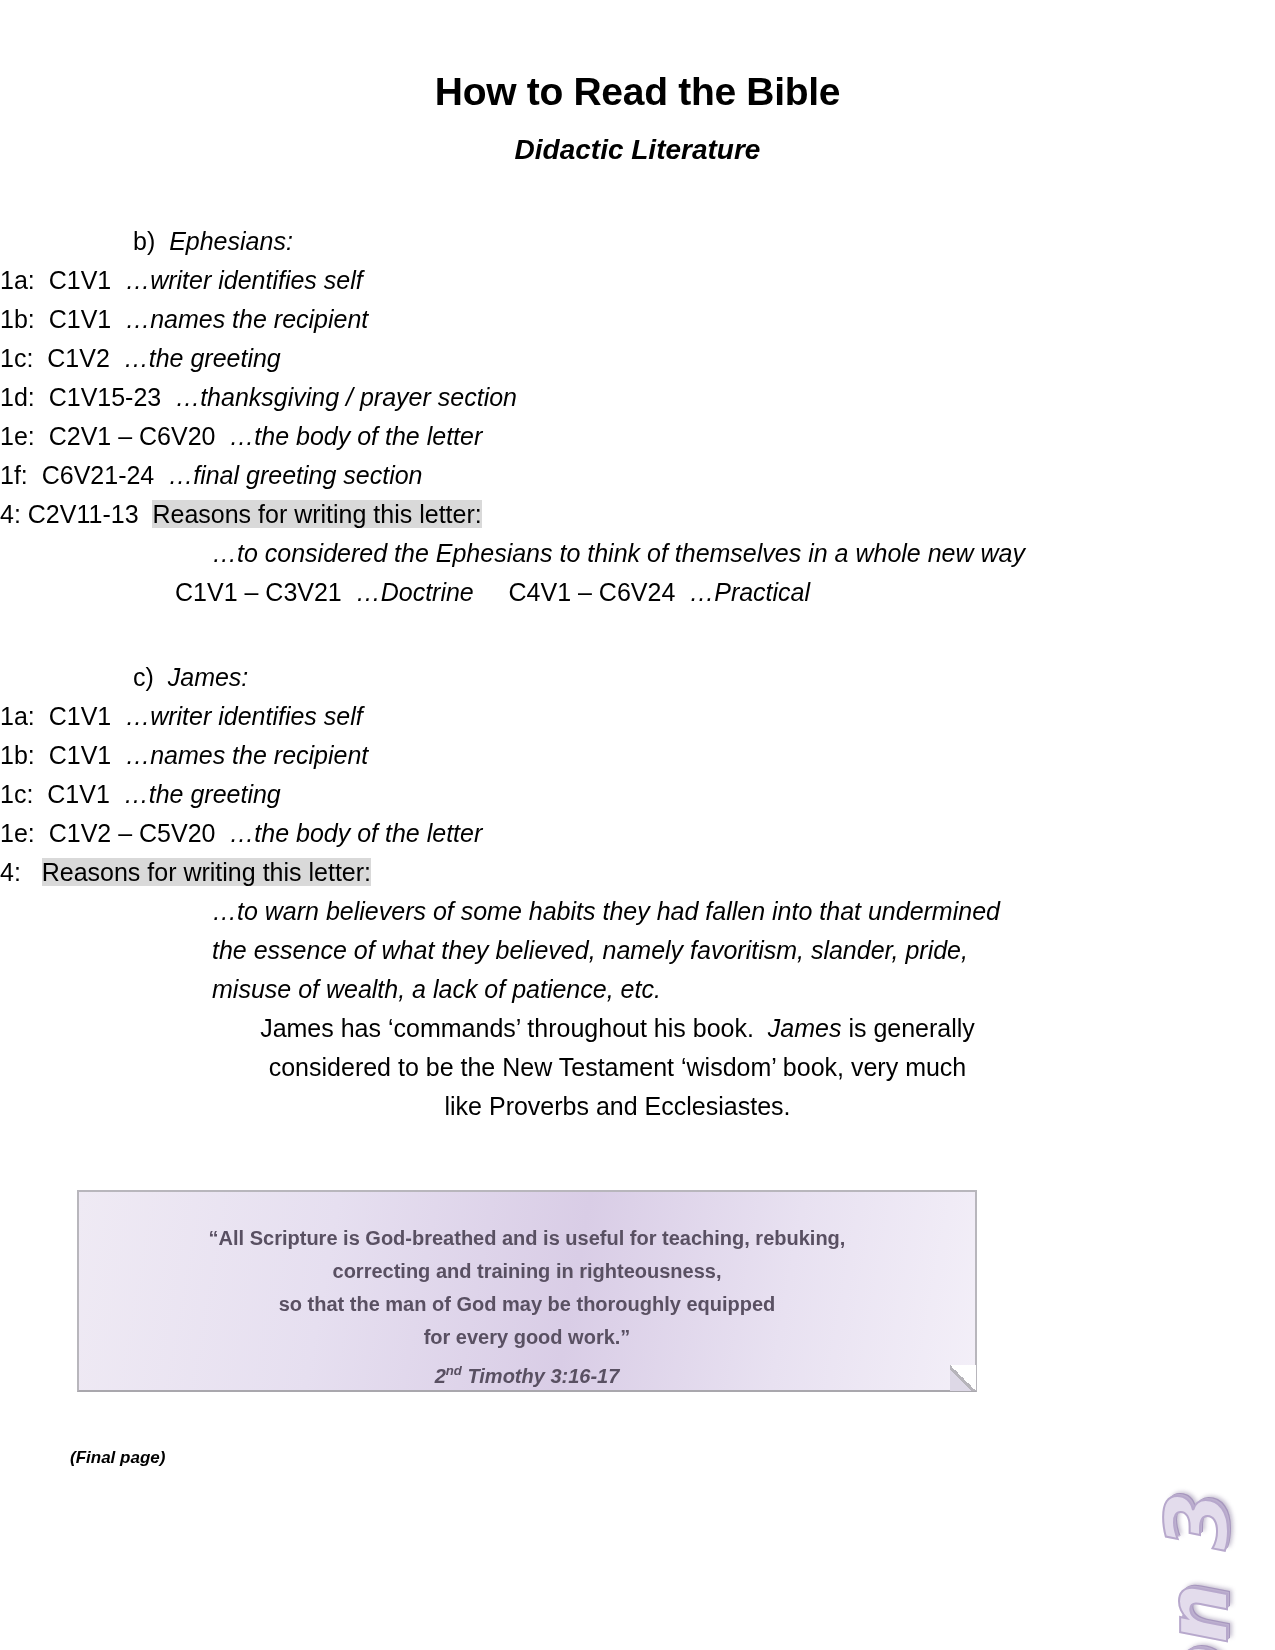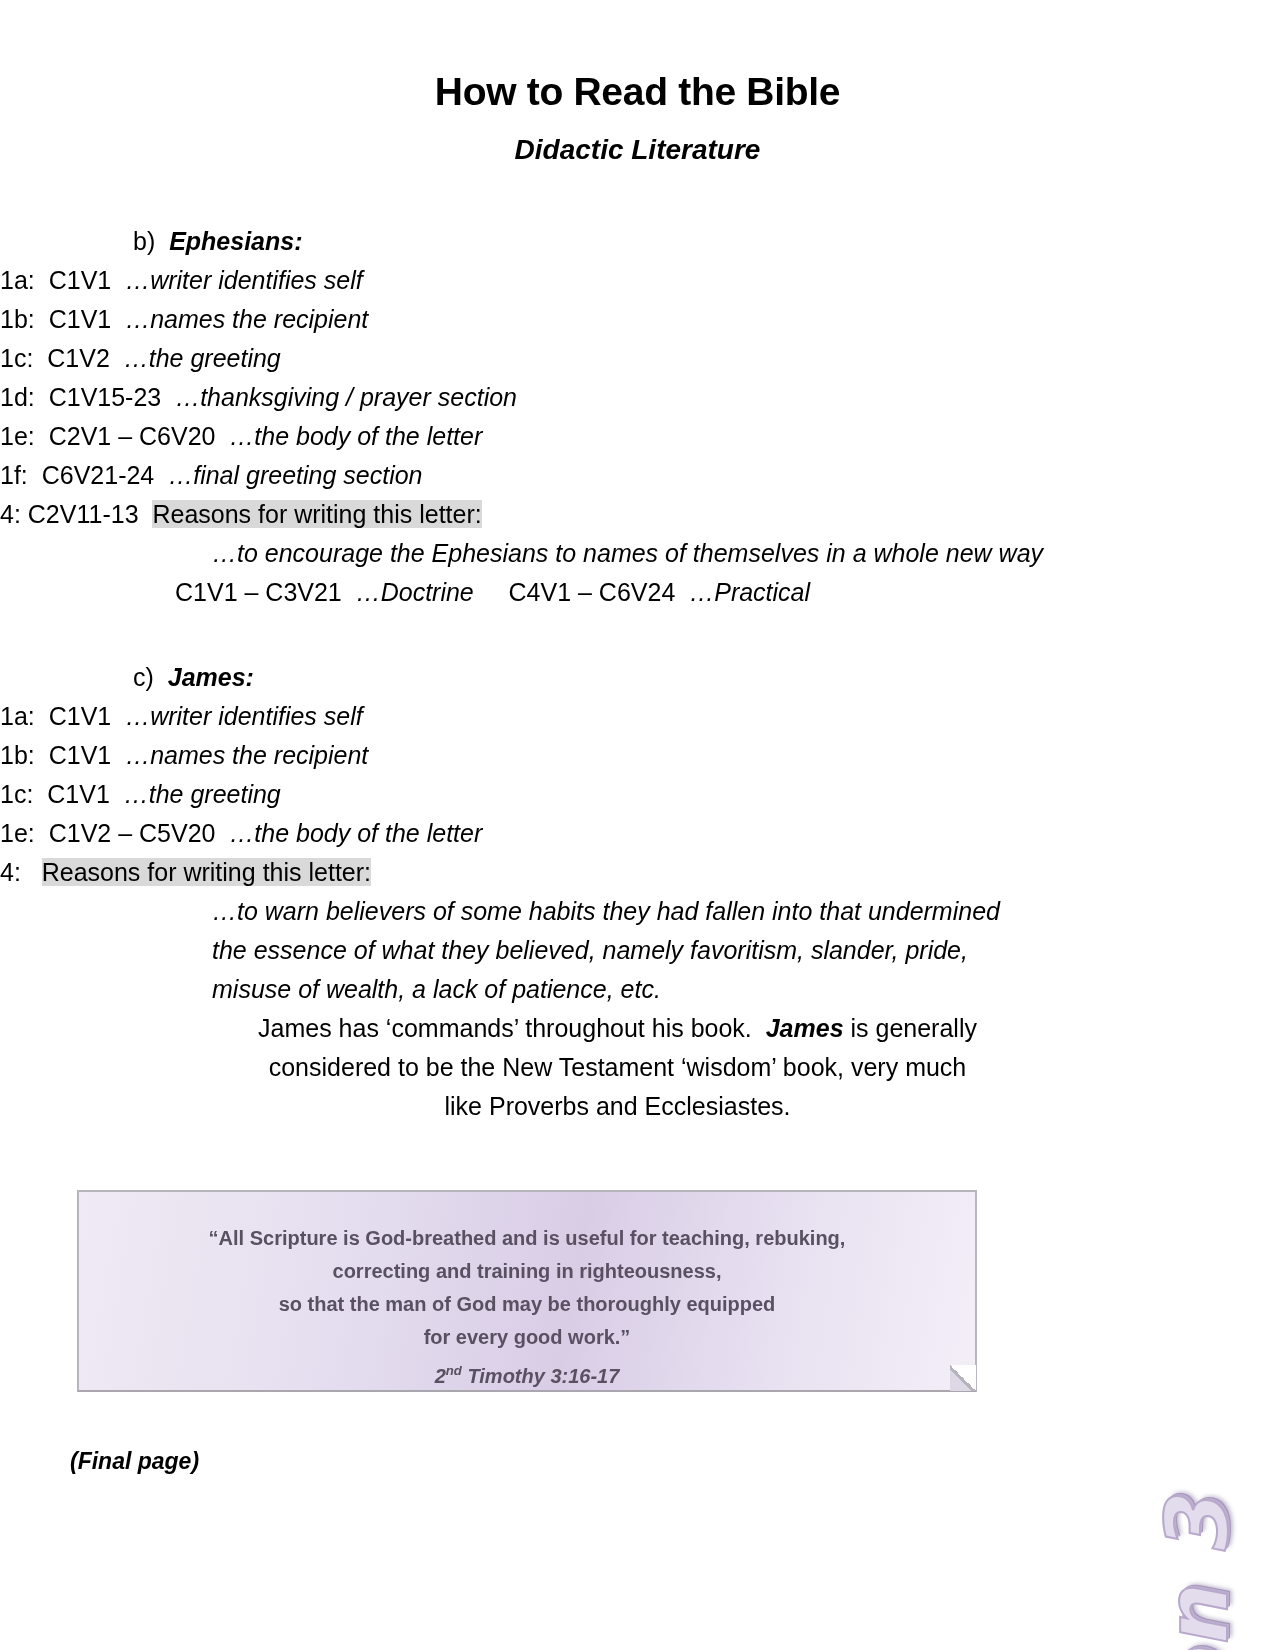--- a/index.html
+++ b/index.html
@@ -52,21 +52,21 @@
   }
 
   .lvl-5     { padding-left: 68px; font-weight: bold; font-style: italic; }
   .lvl-b     { padding-left: 133px; }
   .lvl-item  { }
   .lvl-cont  { padding-left: 212px; font-style: italic; }
   .lvl-flat  { padding-left: 175px; }
   .lvl-para  { padding-left: 175px; text-align: center; }
 
   .num-marker { font-weight: normal; font-style: normal; }
-  .bi { font-weight: bold; font-style: italic; }
+  .bi { font-weight: normal; font-style: italic; }
   .it { font-style: italic; }
   .hl { background: #d9d9d9; text-align: center; }
   .gap-md { height: 46px; }
 
   
   .quote-box {
     position: absolute;
     left: 77px;
     top: 1190px;
     width: 900px;
@@ -116,21 +116,21 @@
       2px 2px 0 #bdb0cf,
       3px 3px 0 #a696bd,
       4px 5px 4px rgba(120,104,145,0.45);
   }
 
   
   .footer-note {
     position: absolute;
     left: 70px;
     top: 1448px;
-    font-size: 23px;
+    font-size: 17px;
     font-style: italic;
     font-weight: bold;
   }
 </style>
 </head>
 <body>
 
 <div class="page">
 
   <h1 class="doc-title">How to Read the Bible</h1>
@@ -142,21 +142,21 @@
     <div class="line lvl-b"><span>b)</span>  <span class="bi">Ephesians:</span></div>
 
     <div class="line lvl-item"><span>1a:</span>  <span>C1V1</span>  <span class="it">…writer identifies self</span></div>
     <div class="line lvl-item"><span>1b:</span>  <span>C1V1</span>  <span class="it">…names the recipient</span></div>
     <div class="line lvl-item"><span>1c:</span>  <span>C1V2</span>  <span class="it">…the greeting</span></div>
     <div class="line lvl-item"><span>1d:</span>  <span>C1V15-23</span>  <span class="it">…thanksgiving / prayer section</span></div>
     <div class="line lvl-item"><span>1e:</span>  <span>C2V1 – C6V20</span>  <span class="it">…the body of the letter</span></div>
     <div class="line lvl-item"><span>1f:</span>  <span>C6V21-24</span>  <span class="it">…final greeting section</span></div>
 
     <div class="line lvl-item"><span>4:</span> <span>C2V11-13</span>  <span class="hl">Reasons for writing this letter:</span></div>
-    <div class="line lvl-cont">…to encourage the Ephesians to names of themselves in a whole new way</div>
+    <div class="line lvl-cont">…to considered the Ephesians to think of themselves in a whole new way</div>
 
     <div class="line lvl-flat"><span>C1V1 – C3V21</span>  <span class="it">…Doctrine</span>     <span>C4V1 – C6V24</span>  <span class="it">…Practical</span></div>
 
     <div class="gap-md"></div>
 
     <div class="line lvl-b"><span>c)</span>  <span class="bi">James:</span></div>
 
     <div class="line lvl-item"><span>1a:</span>  <span>C1V1</span>  <span class="it">…writer identifies self</span></div>
     <div class="line lvl-item"><span>1b:</span>  <span>C1V1</span>  <span class="it">…names the recipient</span></div>
     <div class="line lvl-item"><span>1c:</span>  <span>C1V1</span>  <span class="it">…the greeting</span></div>

